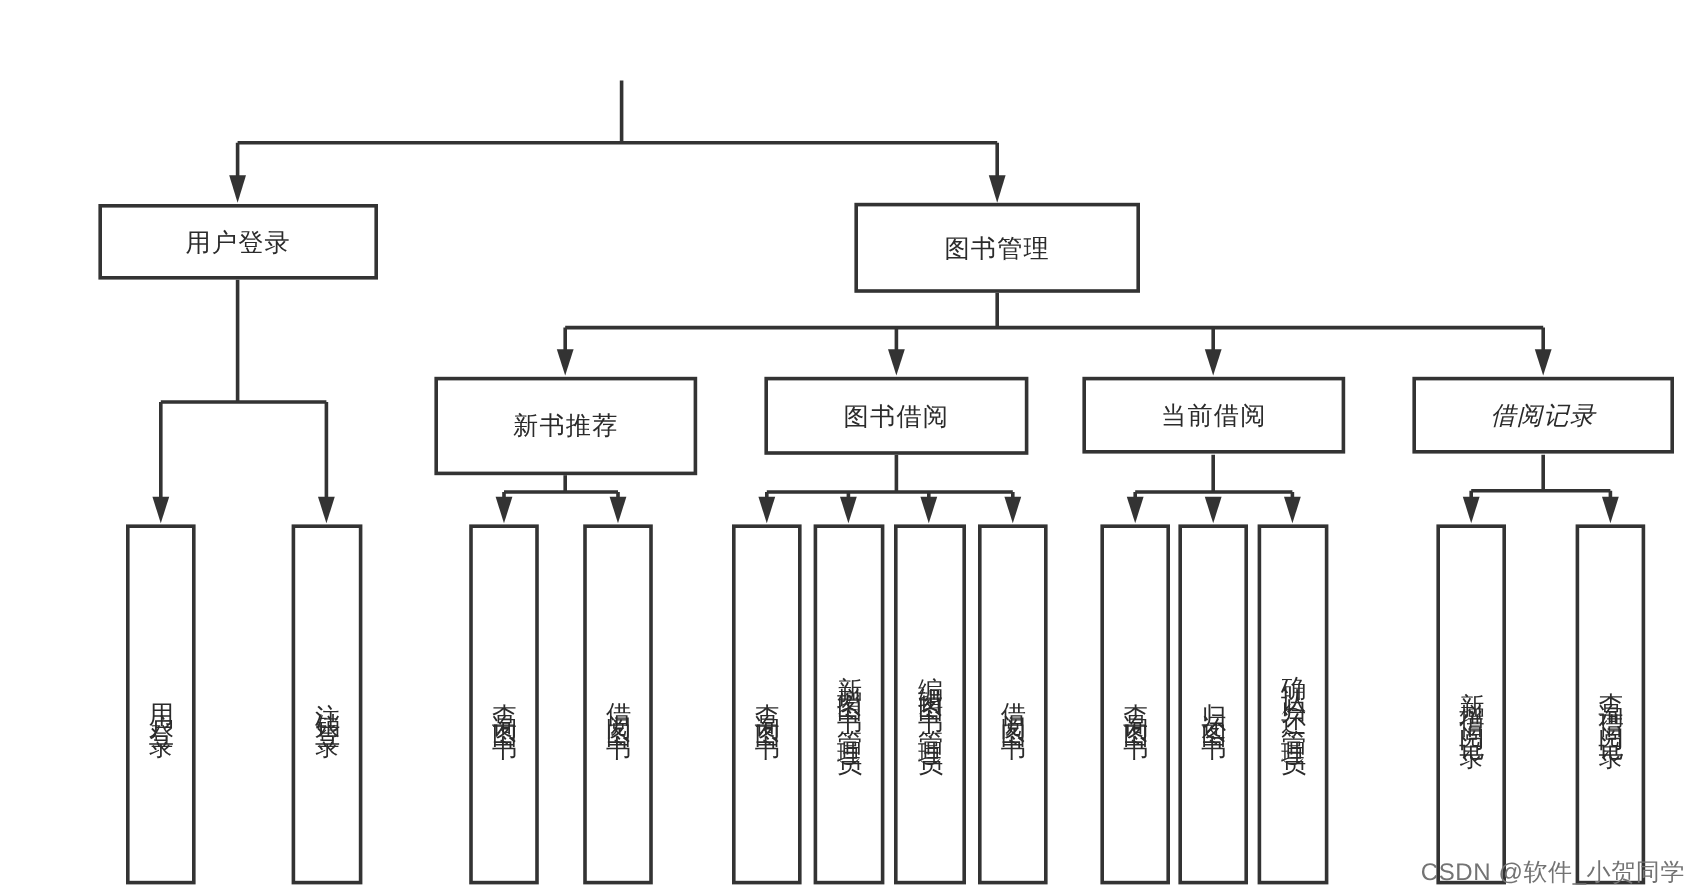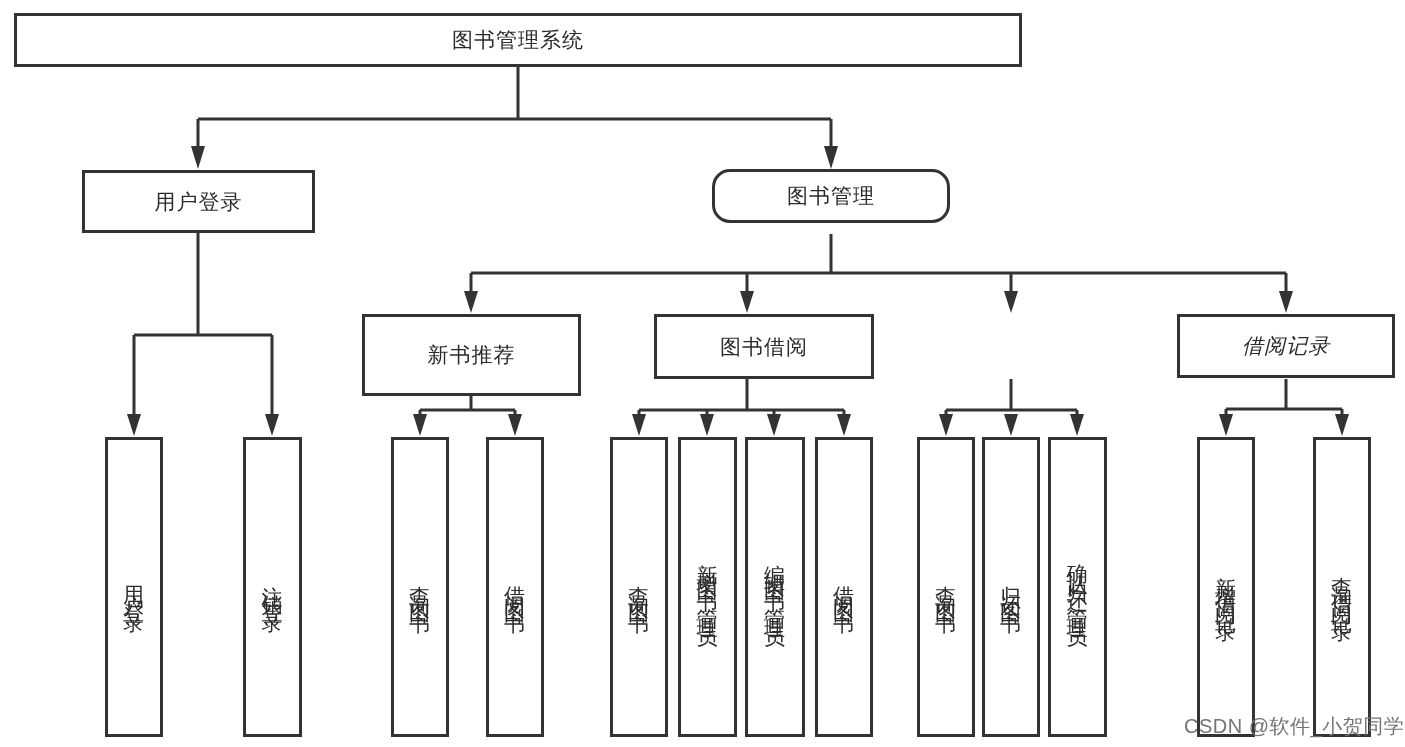--- a/index.html
+++ b/index.html
@@ -93,36 +93,36 @@
       <polygon points="1004,414 1018,414 1011,436"></polygon>
       <polygon points="1070,414 1084,414 1077,436"></polygon>
     </g>
     <g>
       <path d="M1286 379 V409 M1226 409 H1342 M1226 409 V418 M1342 409 V418"></path>
       <polygon points="1219,414 1233,414 1226,436"></polygon>
       <polygon points="1335,414 1349,414 1342,436"></polygon>
     </g>
   </svg>
 
-  <div class="node hnode" style="left:14px; top:13px; width:1008px; height:54px;">
-    <span>图书管理系统</span>
-  </div>
 
   <div class="node hnode" style="left:82px; top:170px; width:233px; height:63px;">
     <span>用户登录</span>
   </div>
-  <div class="node hnode" style="left:712px; top:169px; width:238px; height:54px;border-radius:18px;">
+  <div class="node hnode" style="left:712px; top:169px; width:238px; height:75px;">
     <span>图书管理</span>
   </div>
 
   <div class="node hnode" style="left:362px; top:314px; width:219px; height:82px;">
     <span>新书推荐</span>
   </div>
-  <div class="node hnode" style="left:654px; top:314px; width:220px; height:65px;justify-content:center;">
+  <div class="node hnode" style="left:637px; top:314px; width:220px; height:65px;justify-content:center;">
     <span>图书借阅</span>
+  </div>
+  <div class="node hnode" style="left:902px; top:314px; width:219px; height:64px;">
+    <span>当前借阅</span>
   </div>
   <div class="node hnode" style="left:1177px; top:314px; width:218px; height:64px;font-style:italic;">
     <span>借阅记录</span>
   </div>
 
   <div class="node leaf" style="left:105px; top:437px; width:58px; height:300px;">
     <span>用户登录</span>
   </div>
   <div class="node leaf" style="left:243px; top:437px; width:59px; height:300px;">
     <span>注销登录</span>

